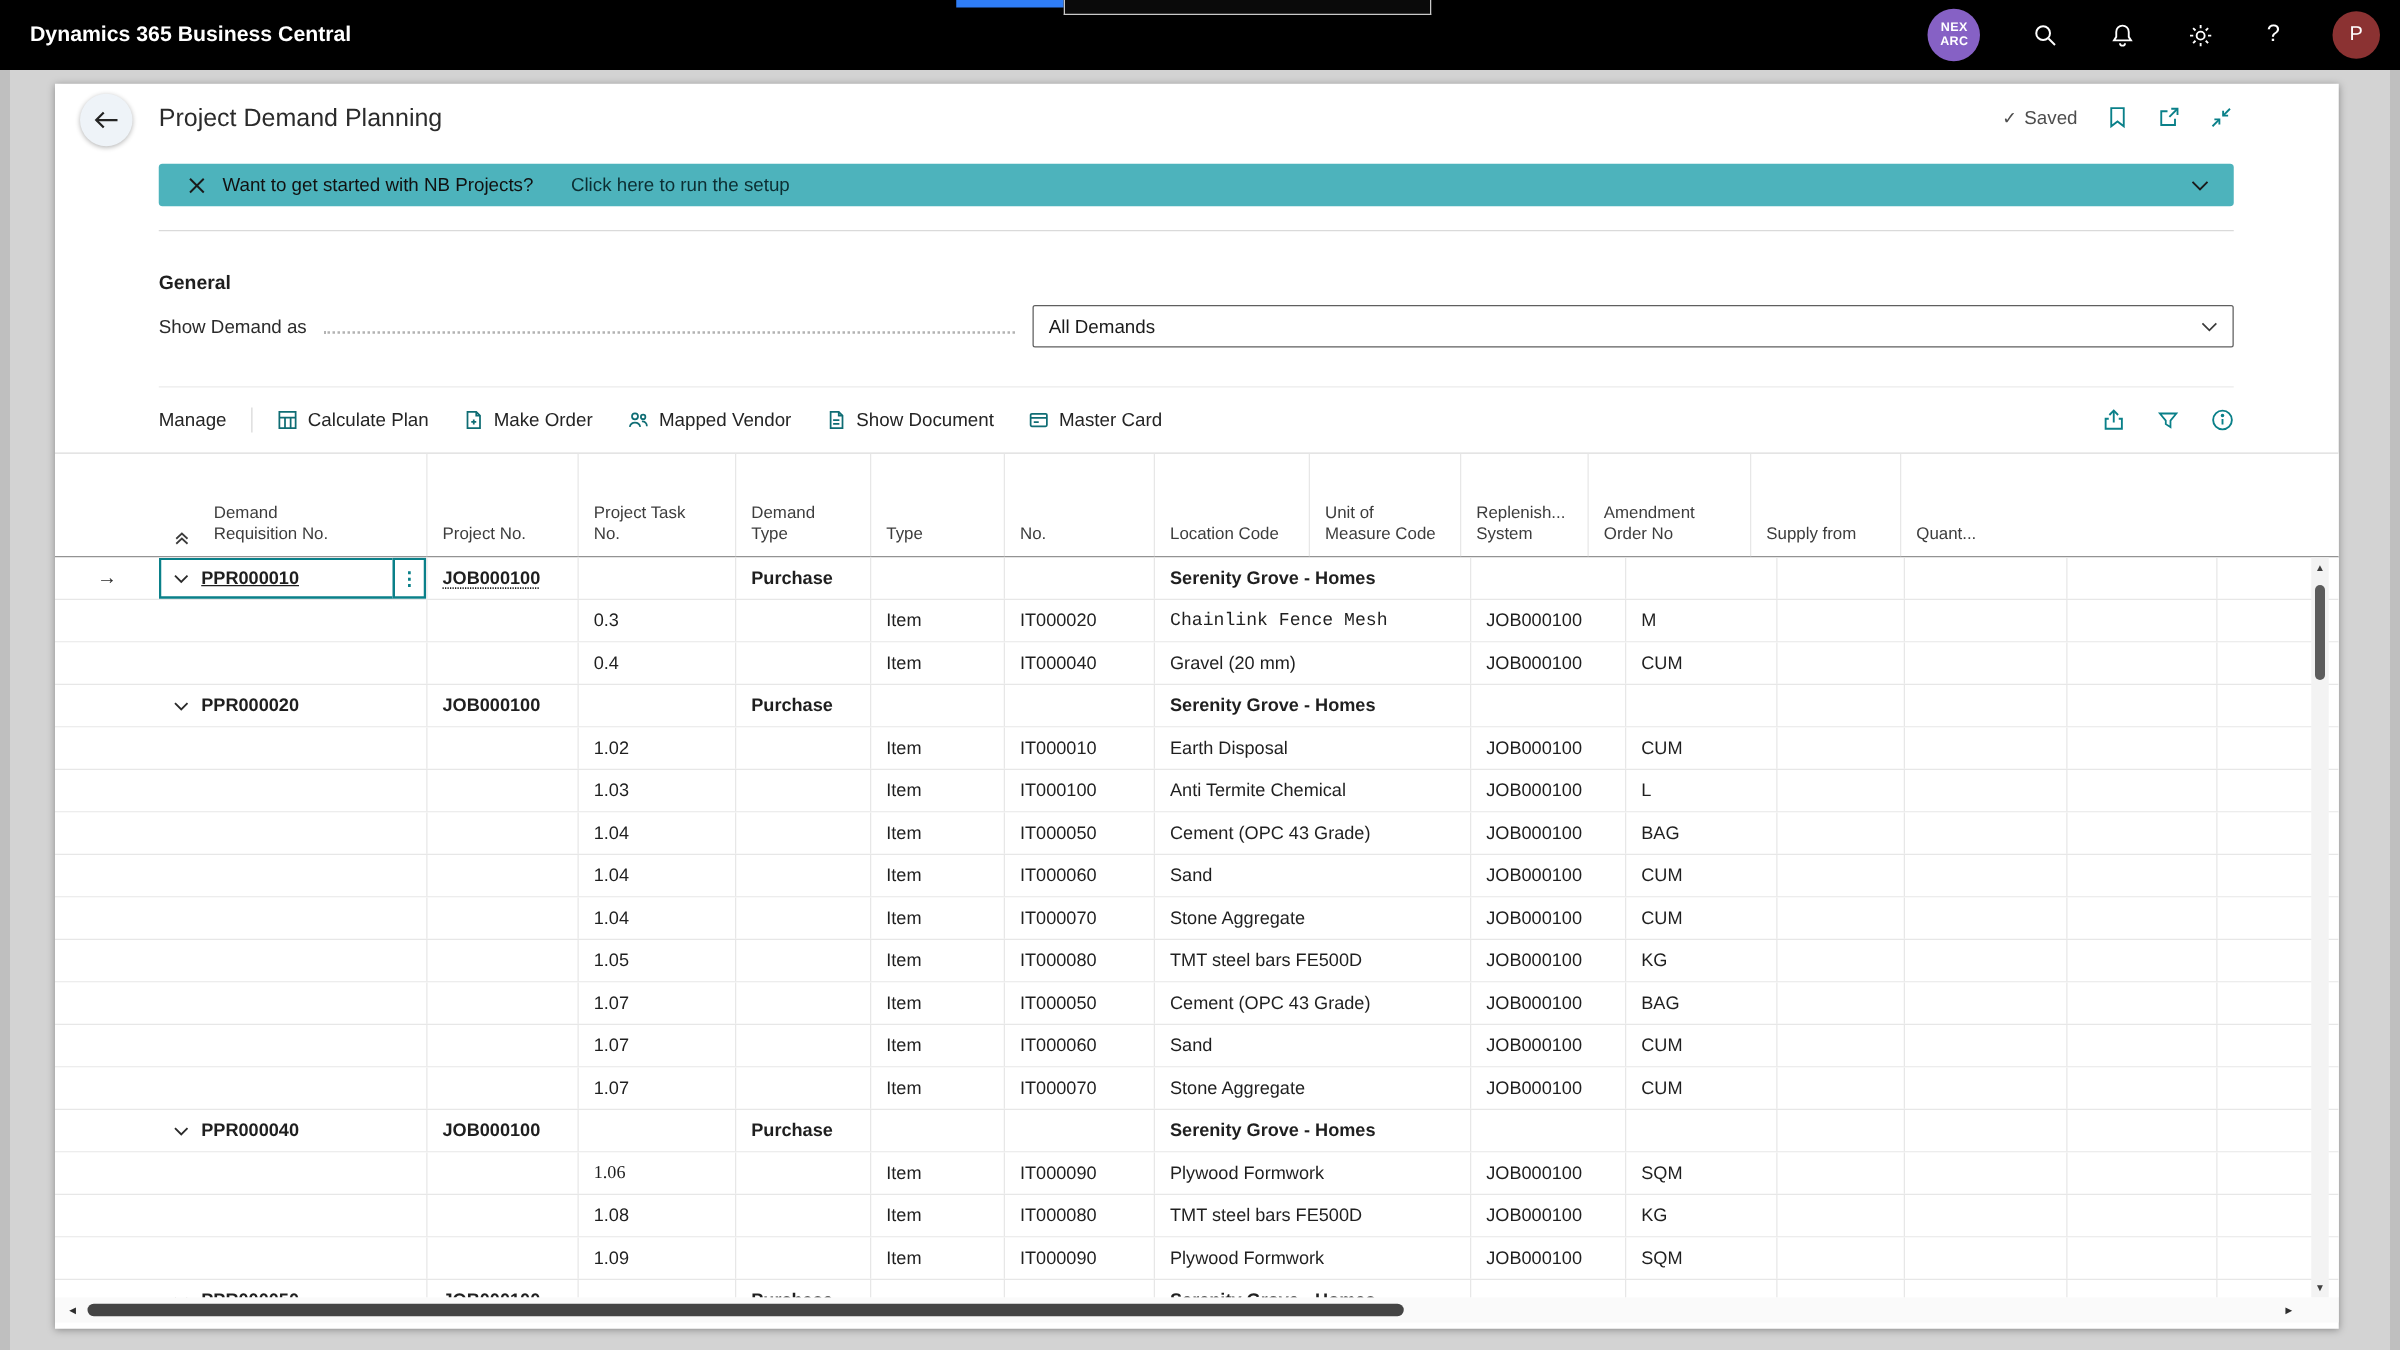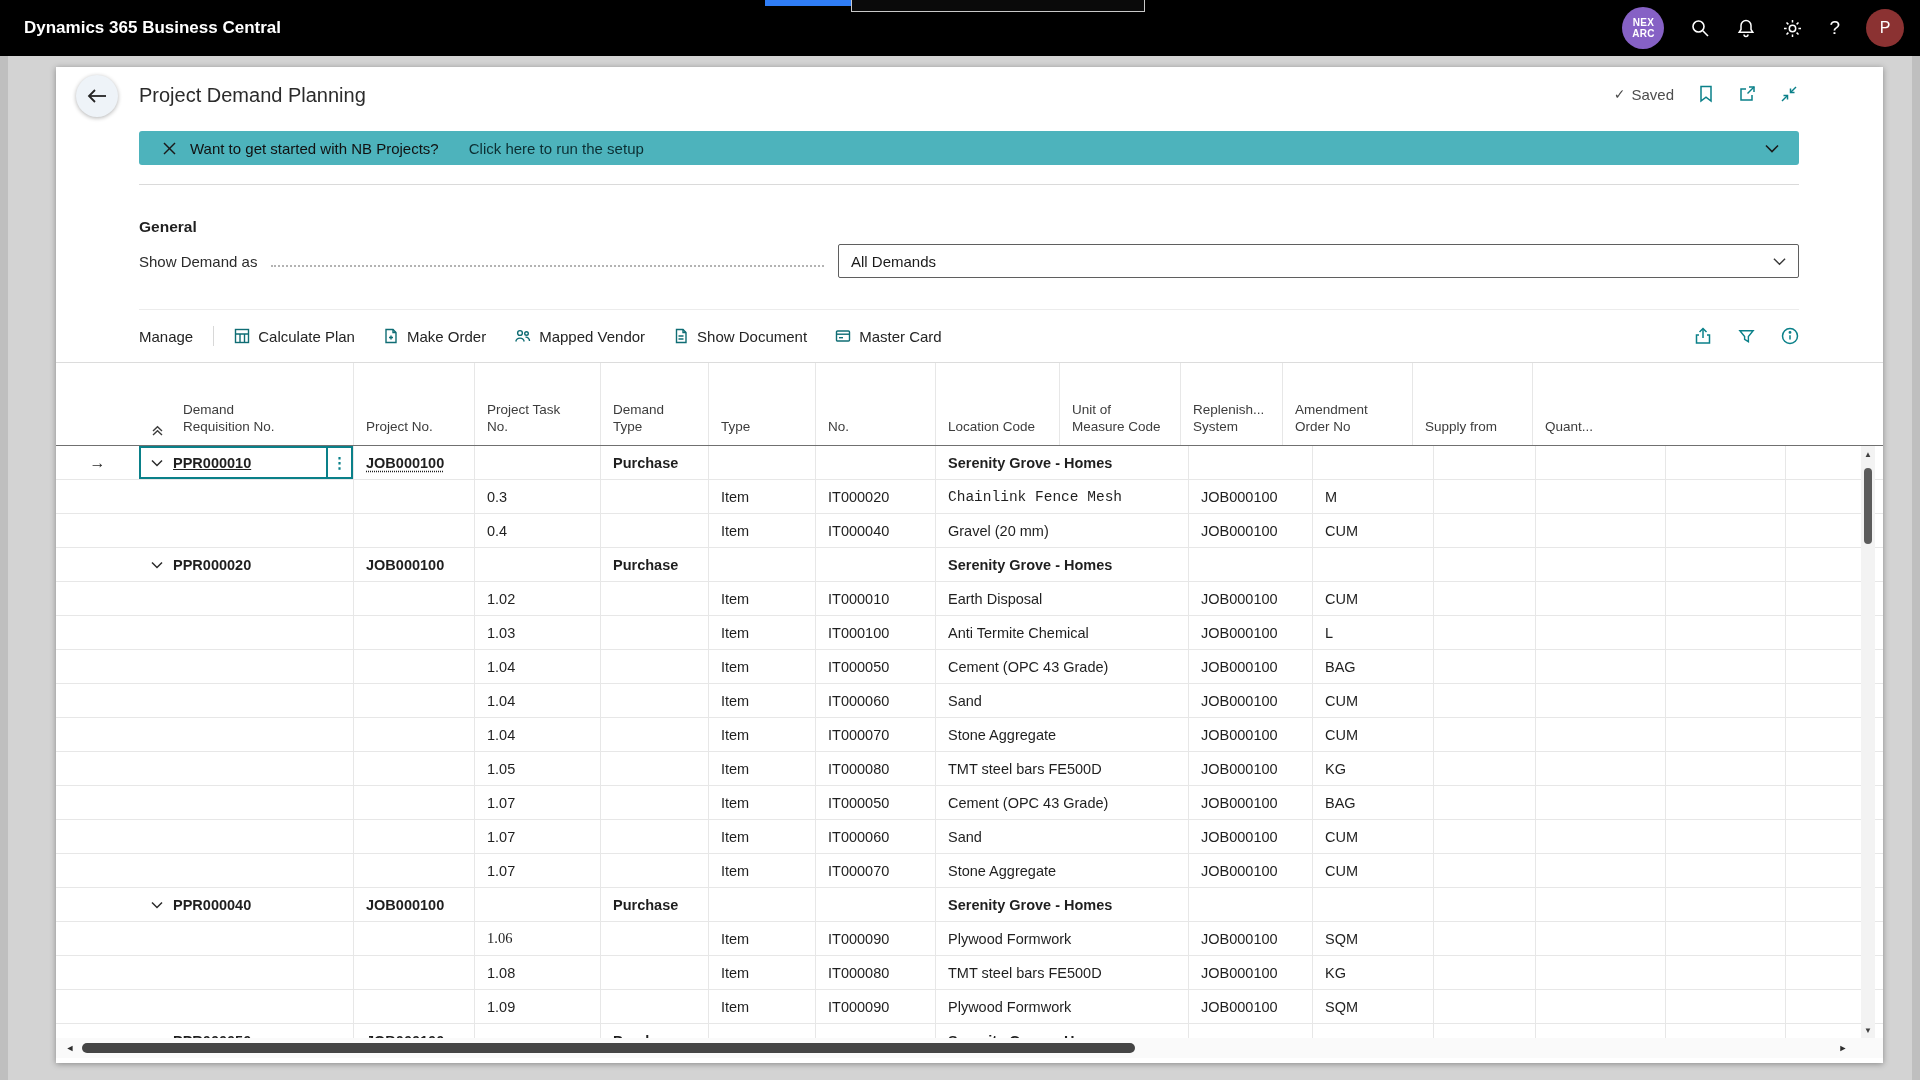--- a/index.html
+++ b/index.html
@@ -10,37 +10,37 @@
     --avatar:#8b3232;
   }
   *{box-sizing:border-box;}
   html,body{margin:0;padding:0;width:1920px;height:1080px;overflow:hidden;
     font-family:"Liberation Sans",sans-serif;background:#d3d3d3;position:relative;}
 
   
   .topbar{position:absolute;top:0;left:0;width:1920px;height:56px;background:var(--topbar);
     display:flex;align-items:center;z-index:6;}
   .app-title{margin-left:24px;font-size:17px;font-weight:600;color:#fff;white-space:nowrap;}
-  .topbar-right{margin-left:auto;display:flex;align-items:center;gap:26px;margin-right:16px;}
+  .topbar-right{margin-left:auto;display:flex;align-items:center;gap:42px;margin-right:16px;}
   .env-badge{width:42px;height:42px;border-radius:50%;background:var(--badge);color:#fff;
     display:flex;flex-direction:column;align-items:center;justify-content:center;
     font-size:10px;font-weight:700;line-height:1.1;letter-spacing:.3px;}
   .avatar{width:38px;height:38px;border-radius:50%;background:var(--avatar);color:#fff;
     display:flex;align-items:center;justify-content:center;font-size:16px;}
   .tb-icon{display:flex;align-items:center;justify-content:center;}
   .help{font-size:19px;color:#fff;}
   .win-artifact.blue{position:absolute;left:765px;top:0;width:86px;height:6px;background:#2f7df6;}
   .win-artifact.box{position:absolute;left:851px;top:0;width:294px;height:12px;
     border:1px solid #c9c9c9;border-top:none;background:#0a0a0a;}
 
   .edge{position:absolute;top:56px;bottom:0;width:8px;background:#bfbfbf;z-index:1;}
   .edge.left{left:0;} .edge.right{right:0;}
 
   
-  .card{position:absolute;left:56px;top:67px;width:1827px;height:996px;background:#fff;
+  .card{position:absolute;left:44px;top:67px;width:1827px;height:996px;background:#fff;
     box-shadow:0 1px 6px rgba(0,0,0,.35);overflow:hidden;z-index:2;}
 
   .back-btn{position:absolute;left:20px;top:8px;width:42px;height:42px;border-radius:50%;
     background:#eef3f8;box-shadow:0 1px 4px rgba(0,0,0,.3);display:flex;align-items:center;justify-content:center;cursor:pointer;}
   .page-title{position:absolute;left:83px;top:17px;font-size:20px;color:#2b2b2b;}
   .header-right{position:absolute;right:85px;top:18px;display:flex;align-items:center;gap:24px;}
   .saved{display:flex;align-items:center;gap:6px;font-size:15px;color:#4d4d4d;}
   .check{font-size:14px;color:#4d4d4d;}
   .hdr-icon{display:flex;align-items:center;cursor:pointer;}
 

